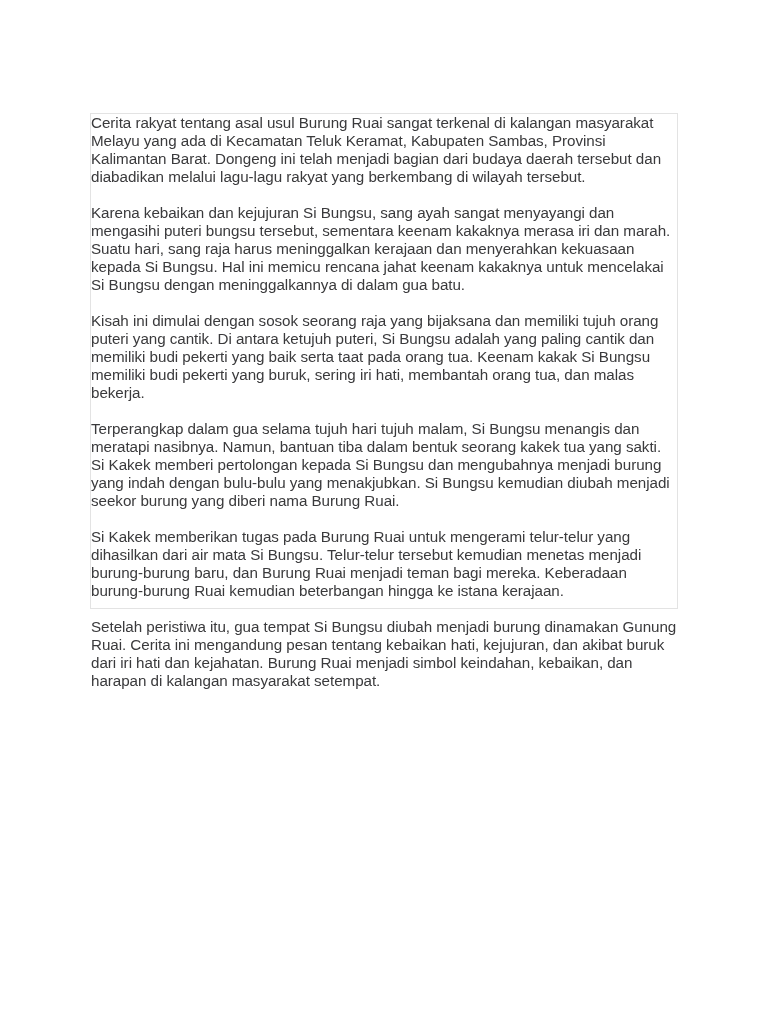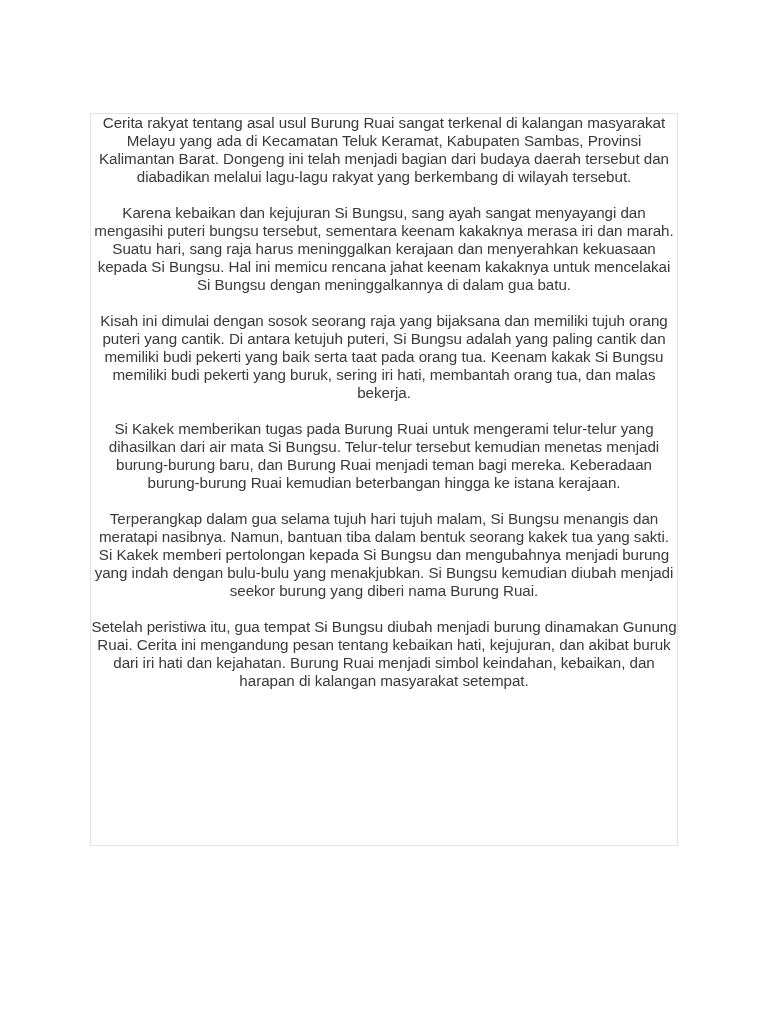--- a/index.html
+++ b/index.html
@@ -11,42 +11,41 @@
       width: 768px;
       height: 1024px;
       position: relative;
       overflow: hidden;
     }
     .doc-box {
       position: absolute;
       left: 90px;
       top: 113px;
       width: 588px;
-      height: 733px;
+      height: 496px;
       box-sizing: border-box;
       border: 1px solid #e3e3e3;
       padding: 0 0 12px 0;
       font-family: "Liberation Sans", sans-serif;
       font-size: 15.2px;
       line-height: 18px;
       color: #3a3a3c;
-      text-align: center;
     }
     .doc-box p {
       margin: 0 0 18px 0;
       padding: 0;
       letter-spacing: -0.05px;
     }
     .doc-box p:last-child {
       margin-bottom: 0;
     }
   </style>
 </head>
 <body>
 
 <div class="doc-box">
   <p>Cerita rakyat tentang asal usul Burung Ruai sangat terkenal di kalangan masyarakat Melayu yang ada di Kecamatan Teluk Keramat, Kabupaten Sambas, Provinsi Kalimantan Barat. Dongeng ini telah menjadi bagian dari budaya daerah tersebut dan diabadikan melalui lagu-lagu rakyat yang berkembang di wilayah tersebut.</p>
   <p>Karena kebaikan dan kejujuran Si Bungsu, sang ayah sangat menyayangi dan mengasihi puteri bungsu tersebut, sementara keenam kakaknya merasa iri dan marah. Suatu hari, sang raja harus meninggalkan kerajaan dan menyerahkan kekuasaan kepada Si Bungsu. Hal ini memicu rencana jahat keenam kakaknya untuk mencelakai Si Bungsu dengan meninggalkannya di dalam gua batu.</p>
   <p>Kisah ini dimulai dengan sosok seorang raja yang bijaksana dan memiliki tujuh orang puteri yang cantik. Di antara ketujuh puteri, Si Bungsu adalah yang paling cantik dan memiliki budi pekerti yang baik serta taat pada orang tua. Keenam kakak Si Bungsu memiliki budi pekerti yang buruk, sering iri hati, membantah orang tua, dan malas bekerja.</p>
+  <p>Terperangkap dalam gua selama tujuh hari tujuh malam, Si Bungsu menangis dan meratapi nasibnya. Namun, bantuan tiba dalam bentuk seorang kakek tua yang sakti. Si Kakek memberi pertolongan kepada Si Bungsu dan mengubahnya menjadi burung yang indah dengan bulu-bulu yang menakjubkan. Si Bungsu kemudian diubah menjadi seekor burung yang diberi nama Burung Ruai.</p>
   <p>Si Kakek memberikan tugas pada Burung Ruai untuk mengerami telur-telur yang dihasilkan dari air mata Si Bungsu. Telur-telur tersebut kemudian menetas menjadi burung-burung baru, dan Burung Ruai menjadi teman bagi mereka. Keberadaan burung-burung Ruai kemudian beterbangan hingga ke istana kerajaan.</p>
-  <p>Terperangkap dalam gua selama tujuh hari tujuh malam, Si Bungsu menangis dan meratapi nasibnya. Namun, bantuan tiba dalam bentuk seorang kakek tua yang sakti. Si Kakek memberi pertolongan kepada Si Bungsu dan mengubahnya menjadi burung yang indah dengan bulu-bulu yang menakjubkan. Si Bungsu kemudian diubah menjadi seekor burung yang diberi nama Burung Ruai.</p>
   <p>Setelah peristiwa itu, gua tempat Si Bungsu diubah menjadi burung dinamakan Gunung Ruai. Cerita ini mengandung pesan tentang kebaikan hati, kejujuran, dan akibat buruk dari iri hati dan kejahatan. Burung Ruai menjadi simbol keindahan, kebaikan, dan harapan di kalangan masyarakat setempat.</p>
 </div>
 
 </body></html>

